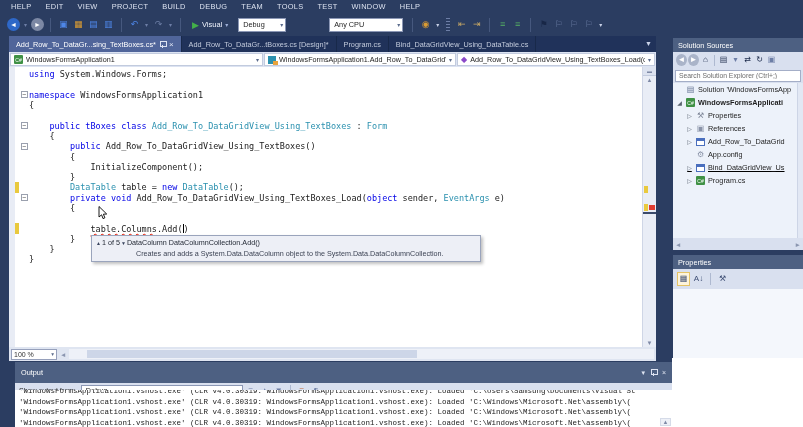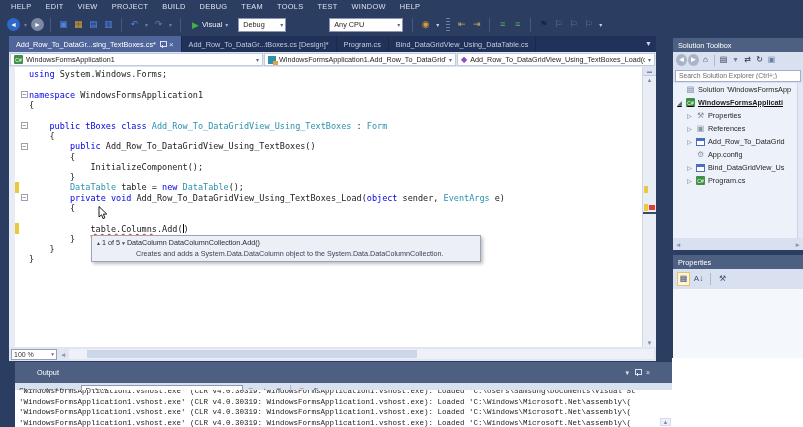--- a/index.html
+++ b/index.html
@@ -115,21 +115,21 @@
 .se-hscroll{position:absolute;left:0;right:0;top:200px;height:12px;background:#d9e0ef;display:flex;align-items:center;justify-content:space-between;padding:0 2px}
 .se-hscroll .a{font-size:6.5px;color:#8b96b0}
 .panel-gap{position:absolute;left:0;right:0;top:212px;height:5px;background:#2b3d61}
 .props{position:absolute;left:0;right:0;top:217px;bottom:0;background:#f4f7fc}
 .props-toolbar{height:20px;background:#d9e0ef;display:flex;align-items:center;padding:0 4px;gap:2px}
 .props-toolbar .tb-ic{width:13px;height:14px;font-size:8px;color:#3e4e74}
 .pi-selected{background:#fdf4dc;border:1px solid #e5c365}
 .props-toolbar .tb-sep{background:#aeb9d0;height:12px;margin:0 3px}
 
 .output{position:absolute;left:15px;top:362px;width:657px;bottom:0}
-.out-title{height:21px;background:#4d6082;color:#fff;font-size:7.3px;display:flex;align-items:center;padding:0 22px}
+.out-title{height:21px;background:#4d6082;color:#fff;font-size:7.3px;display:flex;align-items:center;padding:0 6px}
 .out-title .sp{flex:1}
 .out-title .wic{color:#dfe5f2;font-size:7px;margin-left:6px}
 .out-toolbar{height:15px;background:#d9e0ef;display:flex;align-items:center;padding:0 4px;gap:2px}
 .out-toolbar .tb-label{font-size:7px;color:#1e1e1e;margin-right:3px;white-space:nowrap}
 .out-toolbar .combo{height:12px;margin:0}
 .out-toolbar .tb-sep{background:#aeb9d0;height:11px;margin:0 3px}
 .out-toolbar .tb-ic{width:12px;height:12px;font-size:8px}
 .out-log{position:absolute;left:0;top:28px;right:0;bottom:0;background:#fff;overflow:hidden}
 .out-lines{position:absolute;left:4px;top:-4px;right:14px}
 .out-line{font-family:Liberation Mono, monospace;font-size:7.5px;color:#222;line-height:10.5px;white-space:pre;overflow:hidden}
@@ -300,21 +300,21 @@
         <span class="dd">▾</span>
       </div>
       <span class="hs-arrow">◄</span>
       <div class="hs-track">
         <div class="hs-thumb"></div>
       </div>
     </div>
   </div>
 
   <div class="right-panel">
-    <div class="pane-title">Solution Toolbox</div>
+    <div class="pane-title">Solution Sources</div>
     <div class="se-toolbar">
         <span class="tb-ic ic-circle-dim">◄</span>
         <span class="tb-ic ic-circle-dim">►</span>
         <span class="tb-ic ic-dark">⌂</span>
         <span class="tb-sep"></span>
         <span class="tb-ic ic-dark">▤</span>
         <span class="tb-ic ic-dim ic-tiny">▾</span>
         <span class="tb-ic ic-dark">⇄</span>
         <span class="tb-ic ic-dark">↻</span>
         <span class="tb-ic ic-dim">▣</span>
@@ -323,21 +323,21 @@
       <div class="se-search-box">
         <span class="txt">Search Solution Explorer (Ctrl+;)</span>
       </div>
     </div>
     <div class="se-tree">
         <div class="trow" style="padding-left: 3px;">
           <span class="tarrow"></span>
           <span class="ticon ti-solution">▤</span>
           <span class="tlabel">Solution 'WindowsFormsApp</span>
         </div>
-        <div class="trow" style="padding-left: 3px; text-decoration: underline;">
+        <div class="trow" style="padding-left: 3px;">
           <span class="tarrow">◢</span>
           <span class="ticon ti-csproj">C#</span>
           <span class="tlabel bold">WindowsFormsApplicati</span>
         </div>
         <div class="trow" style="padding-left: 13px;">
           <span class="tarrow">▷</span>
           <span class="ticon ti-properties">⚒</span>
           <span class="tlabel">Properties</span>
         </div>
         <div class="trow" style="padding-left: 13px;">
@@ -348,21 +348,21 @@
         <div class="trow" style="padding-left: 13px;">
           <span class="tarrow">▷</span>
           <span class="ticon ti-form"></span>
           <span class="tlabel">Add_Row_To_DataGrid</span>
         </div>
         <div class="trow" style="padding-left: 13px;">
           <span class="tarrow"></span>
           <span class="ticon ti-config">⚙</span>
           <span class="tlabel">App.config</span>
         </div>
-        <div class="trow" style="padding-left: 13px;">
+        <div class="trow" style="padding-left: 13px; text-decoration: underline;">
           <span class="tarrow">▷</span>
           <span class="ticon ti-form"></span>
           <span class="tlabel">Bind_DataGridView_Us</span>
         </div>
         <div class="trow" style="padding-left: 13px;">
           <span class="tarrow">▷</span>
           <span class="ticon ti-cs">C#</span>
           <span class="tlabel">Program.cs</span>
         </div>
       </div>

